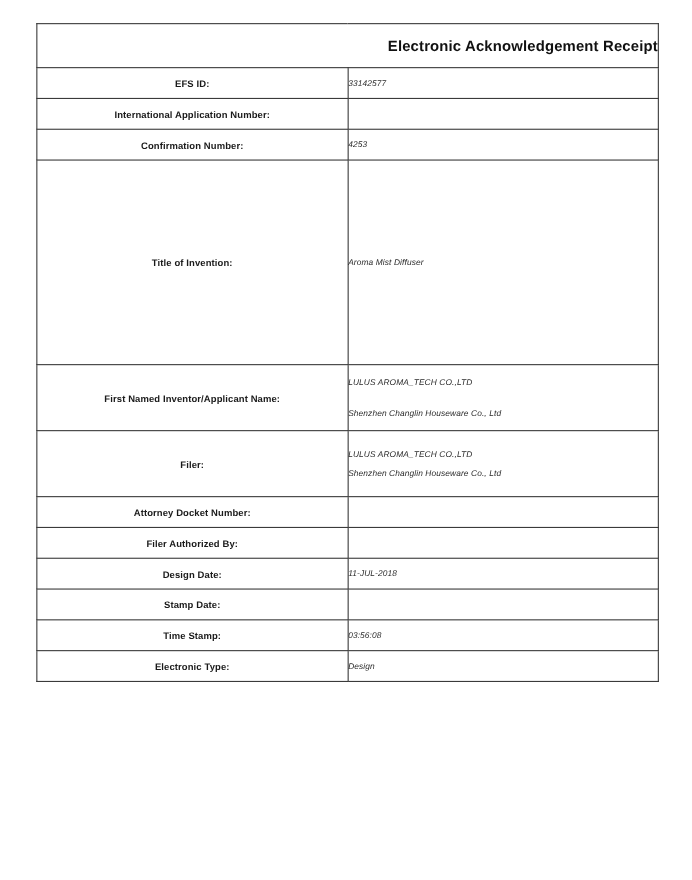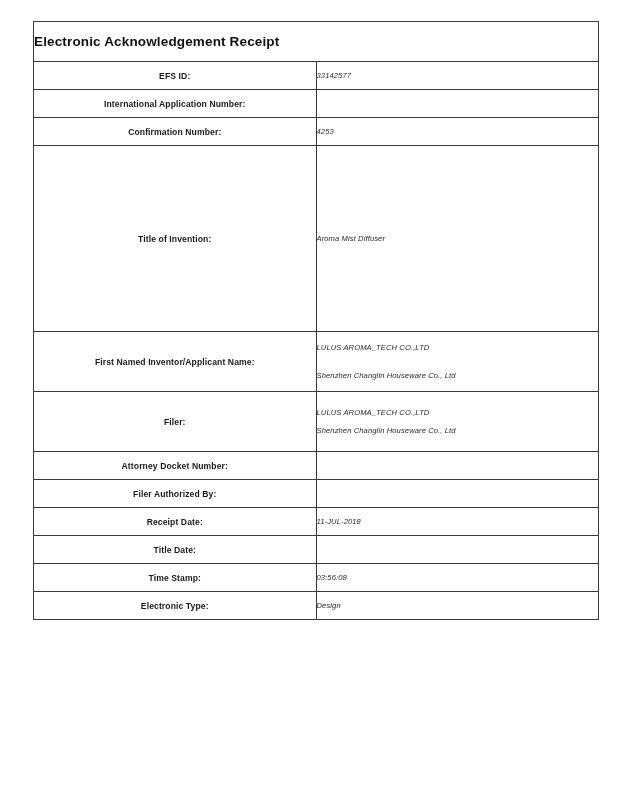--- a/index.html
+++ b/index.html
@@ -32,21 +32,21 @@
     table-layout: fixed;
     background: #ffffff;
   }
   .receipt-table td {
     border: 1px solid #3a3a3a;
     padding: 0;
     vertical-align: middle;
     background: #ffffff;
   }
   .title-cell {
-    text-align: left;
+    text-align: right;
     font-size: 13.5px;
     font-weight: bold;
     letter-spacing: 0.15px;
     color: #111111;
     height: 39px;
     padding: 0 6px;
   }
   .label-cell {
     width: 254px;
     text-align: center;
@@ -130,26 +130,26 @@
         <td class="label-cell">Attorney Docket Number:</td>
         <td class="value-cell"></td>
       </tr>
 
       <tr class="row-std">
         <td class="label-cell">Filer Authorized By:</td>
         <td class="value-cell"></td>
       </tr>
 
       <tr class="row-std">
-        <td class="label-cell">Receipt Date:</td>
+        <td class="label-cell">Design Date:</td>
         <td class="value-cell">11-JUL-2018</td>
       </tr>
 
       <tr class="row-std">
-        <td class="label-cell">Title Date:</td>
+        <td class="label-cell">Stamp Date:</td>
         <td class="value-cell"></td>
       </tr>
 
       <tr class="row-std">
         <td class="label-cell">Time Stamp:</td>
         <td class="value-cell">03:56:08</td>
       </tr>
 
       <tr class="row-std">
         <td class="label-cell">Electronic Type:</td>

